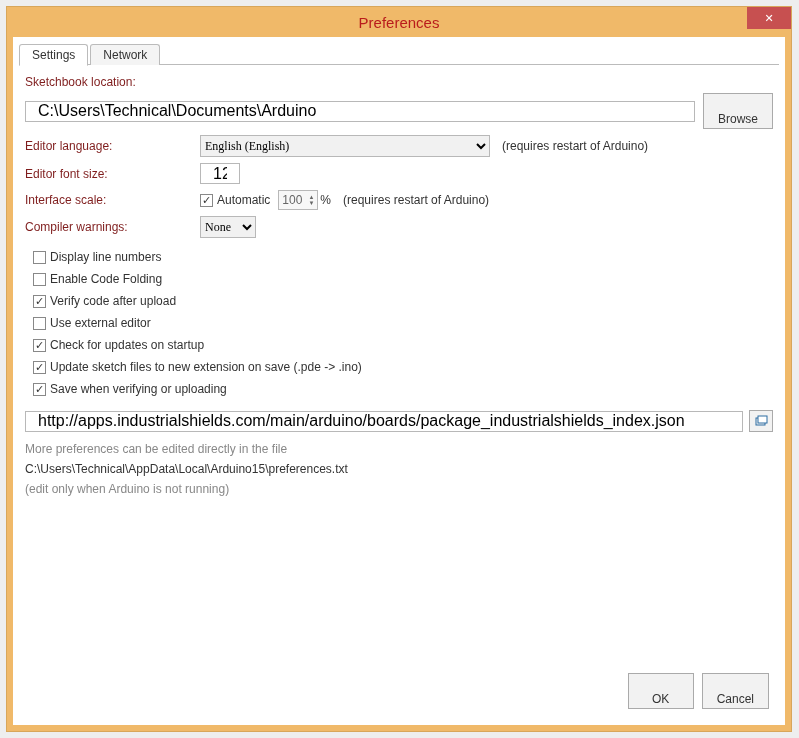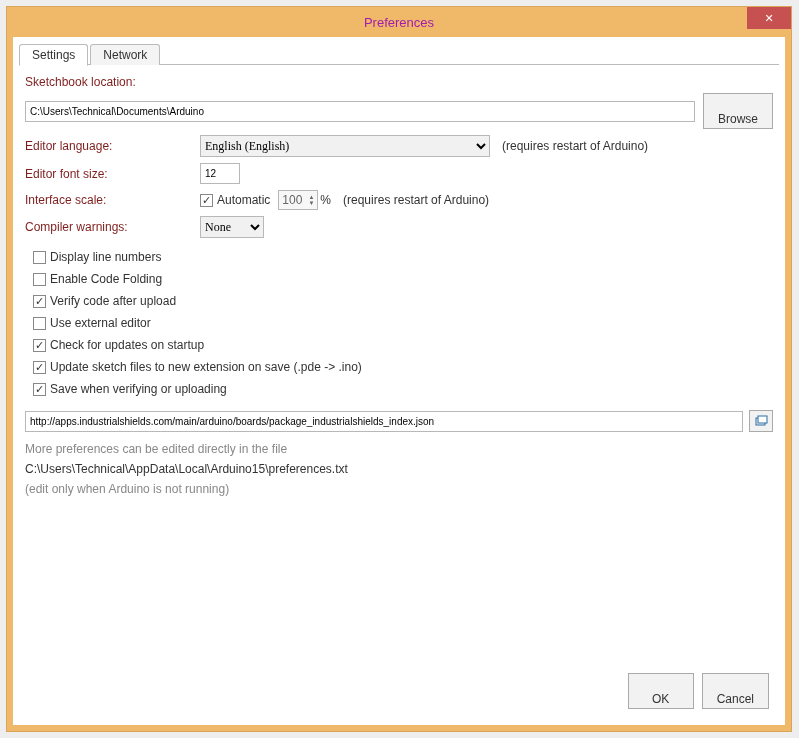--- a/index.html
+++ b/index.html
@@ -22,22 +22,22 @@
   }
   .titlebar {
     height: 30px;
     background: #f0b969;
     display: flex;
     align-items: center;
     justify-content: center;
     position: relative;
   }
   .titlebar-title {
-    color: #a21caf;
-    font-size: 13px;
+    color: #b91c1c;
+    font-size: 15px;
   }
   .close-btn {
     position: absolute;
     right: 0;
     top: 0;
     height: 22px;
     width: 44px;
     background: #c75050;
     color: #fff;
     display: flex;
@@ -92,22 +92,22 @@
     padding: 10px 6px 6px 6px;
     position: relative;
     display: flex;
     flex-direction: column;
   }
   .label { color: #7f1d1d; }
   .row { display: flex; align-items: center; margin-bottom: 6px; }
   .row > .label:first-child { width: 175px; }
   input[type="text"] {
     font-family: inherit;
-    font-size: 10px;
-    padding: 2px 4px;
+    font-size: 16px;
+    padding: 2px 12px;
     border: 1px solid #b8b8b8;
     background: #fff;
     height: 21px;
   }
   select {
     font-family: Liberation Serif, serif;
     font-size: 12px;
     height: 22px;
     border: 1px solid #b8b8b8;
     background: #f1f1f1;
@@ -237,21 +237,21 @@
             <span>▼</span>
           </span>
         </span>
         <span style="margin-left:2px;">%</span>
         <span class="hint">(requires restart of Arduino)</span>
       </div>
 
 
       <div class="row">
         <span class="label">Compiler warnings:</span>
-        <select style="width:64px;">
+        <select style="width:56px;">
           <option>None</option>
         </select>
       </div>
 
       <div class="opt-list">
         <div class="chk">
           <span class="chk-box"></span>
           <span>Display line numbers</span>
         </div>
         <div class="chk">

